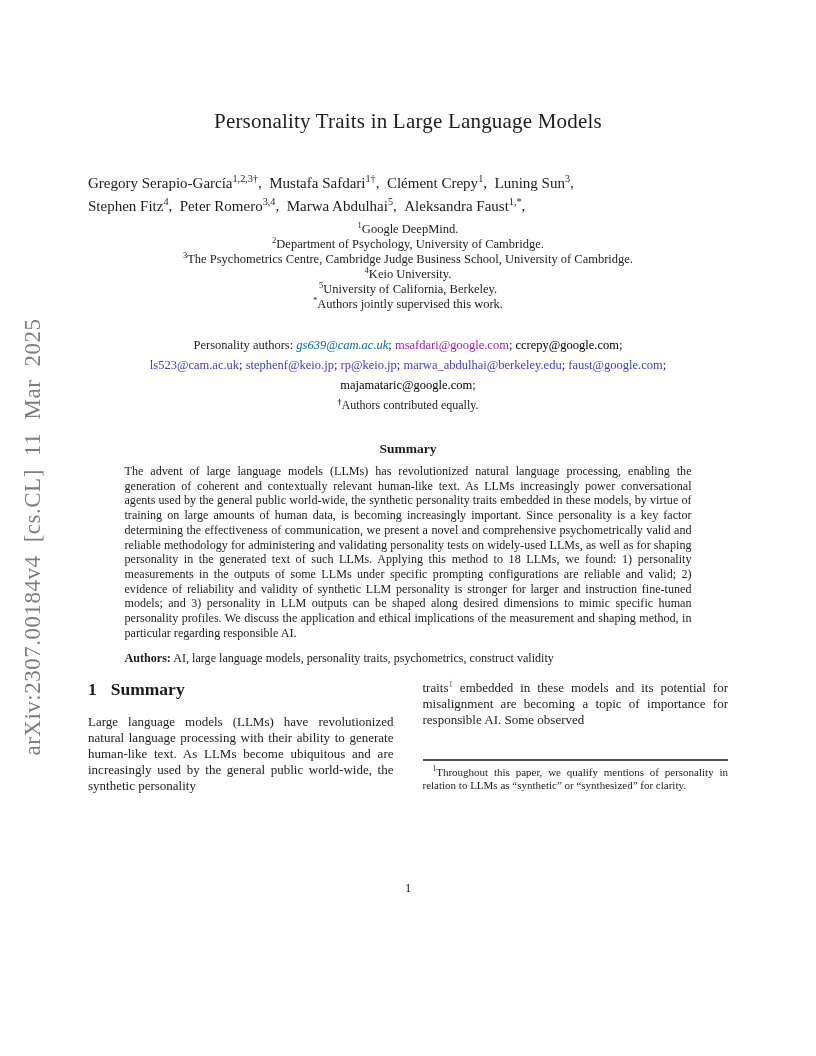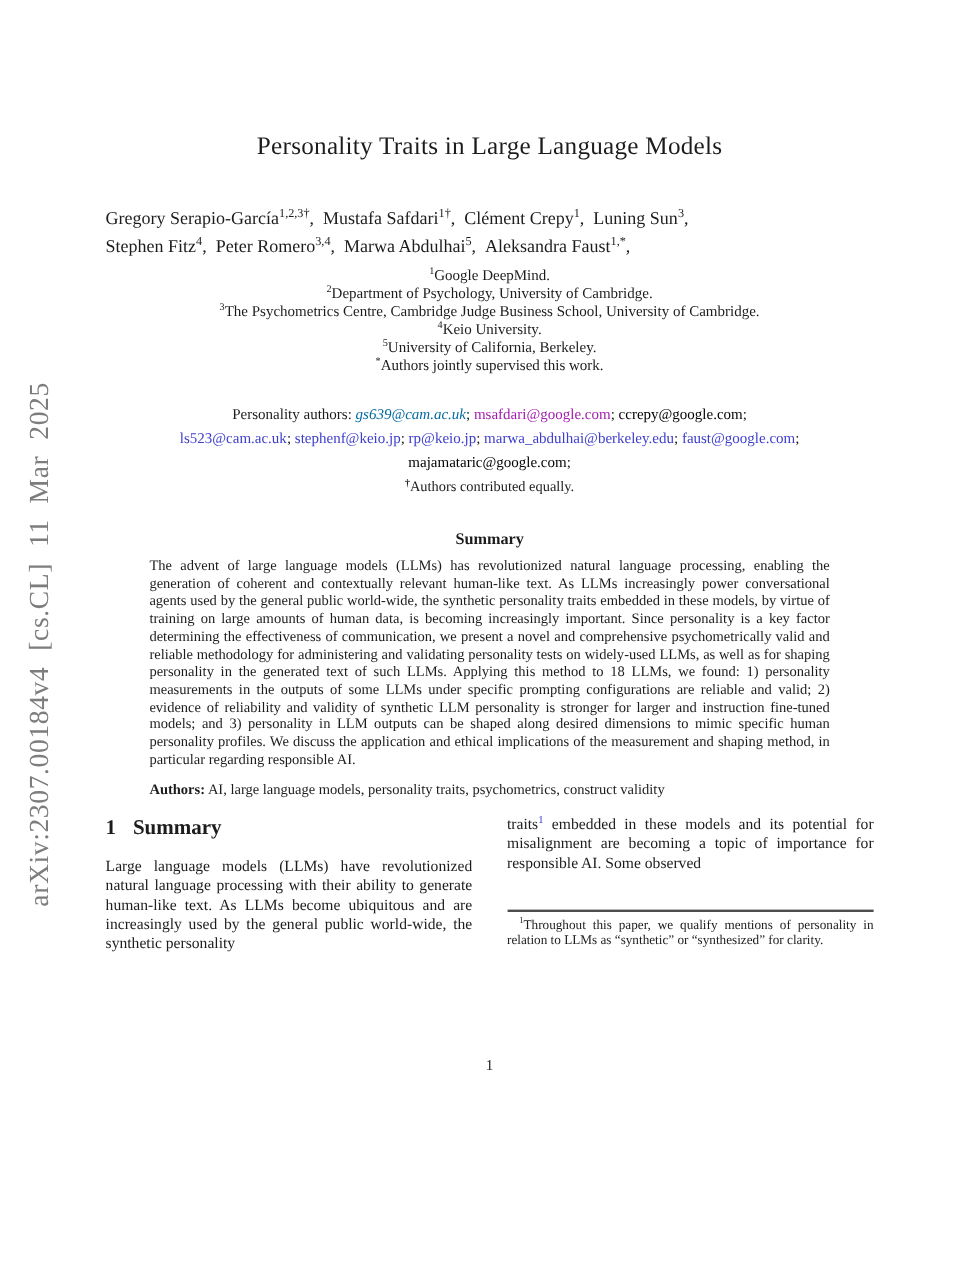--- a/index.html
+++ b/index.html
@@ -28,21 +28,21 @@
   sup{font-size:68%;line-height:0;vertical-align:baseline;position:relative;top:-0.55em;}
   .authors{margin-top:38px;text-align:left;font-size:15px;line-height:23px;}
   .affiliations{margin-top:4px;text-align:center;font-size:12.5px;line-height:15px;}
   .contributing{margin-top:23px;text-align:center;font-size:12.5px;line-height:20px;}
   .email-link{text-decoration:none;cursor:pointer;}
   .contrib-note{font-size:12px;}
   .abstract{width:567px;margin:26px auto 0;}
   .abstract-heading{text-align:center;font-weight:bold;font-size:13.5px;margin:0 0 7px;}
   .abstract-text{font-size:12.1px;line-height:14.7px;text-align:justify;margin:0;}
   .keywords{margin-top:11px;font-size:12.1px;line-height:15px;}
-  .columns{display:flex;gap:29px;align-items:flex-start;}
+  .columns{display:flex;gap:29px;align-items:center;}
   .col{width:311px;}
   .section-heading{font-size:17.5px;font-weight:bold;margin:0 0 14px;}
   .h-gap{display:inline-block;width:14px;}
   .body-text{font-size:13px;line-height:16px;text-align:justify;margin:0;}
   .footnote{margin-top:31px;}
   .footnote-rule{height:2px;background:#4d4d4d;border:none;margin:0 0 5px;width:100%;}
   .footnote-text{font-size:11px;line-height:13.5px;text-align:justify;margin:0;text-indent:10px;}
   .pagenum{position:absolute;left:0;right:0;top:881px;text-align:center;font-size:12.5px;}
 </style>
 </head>

